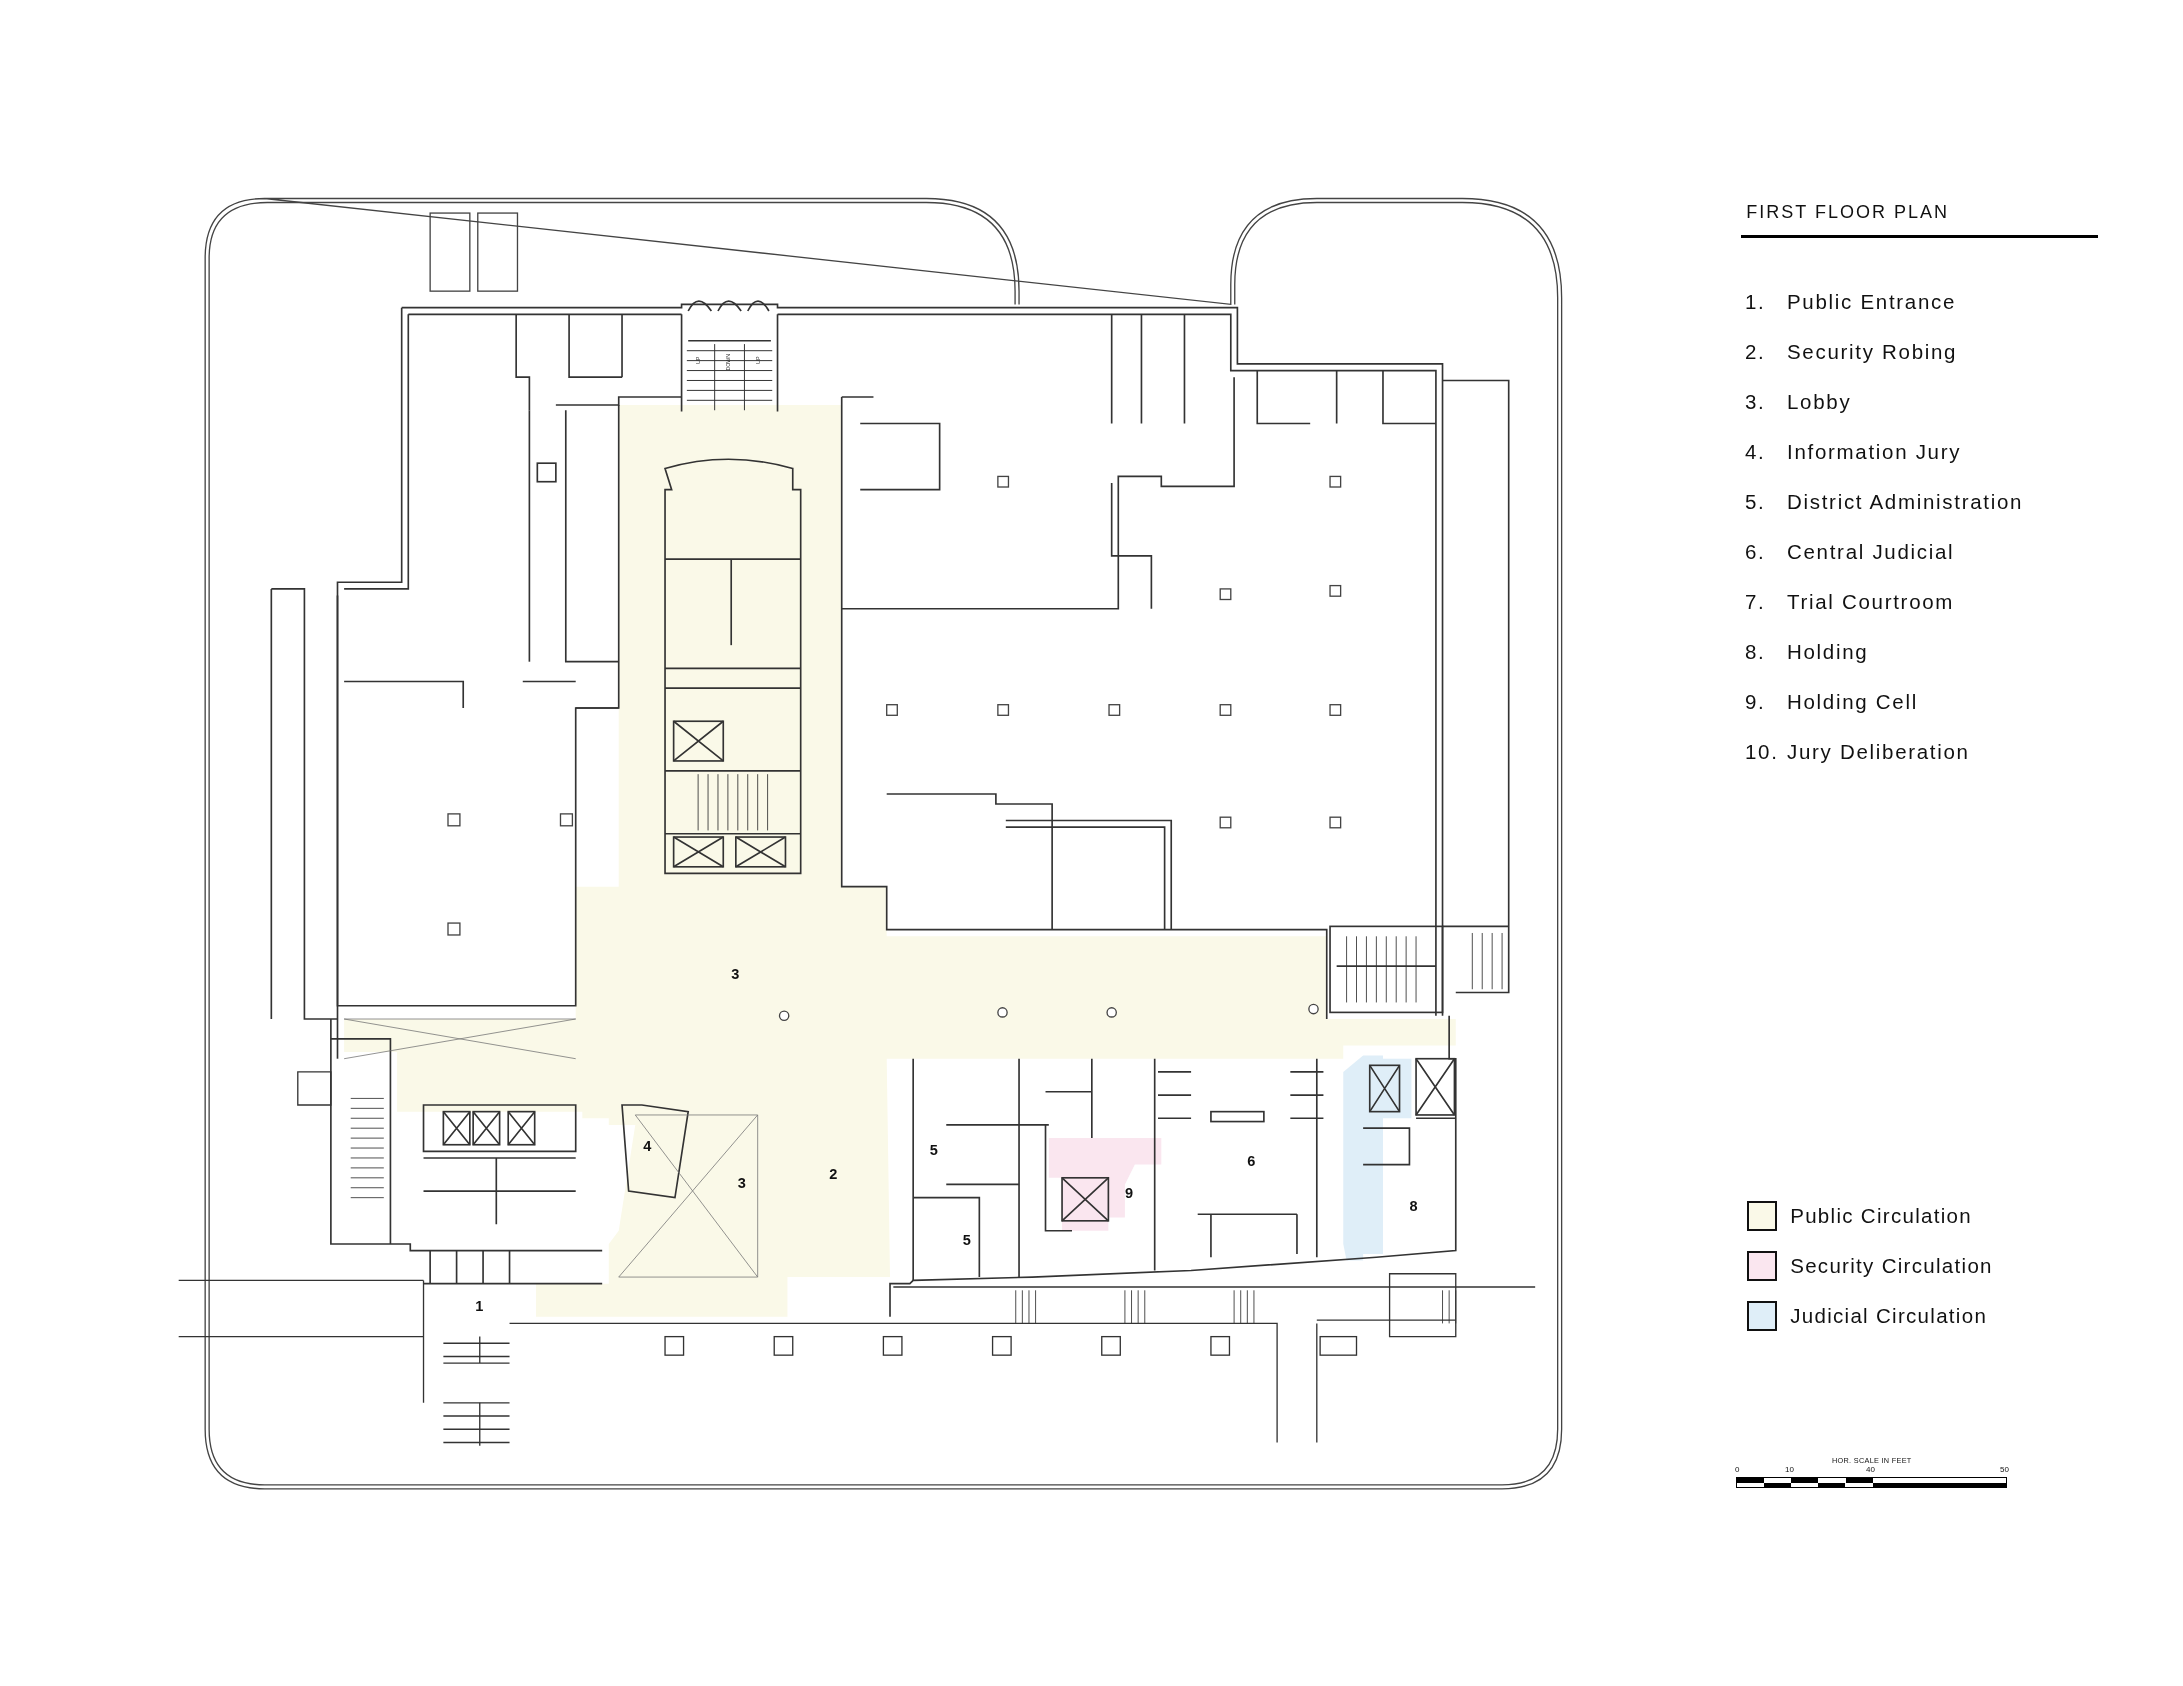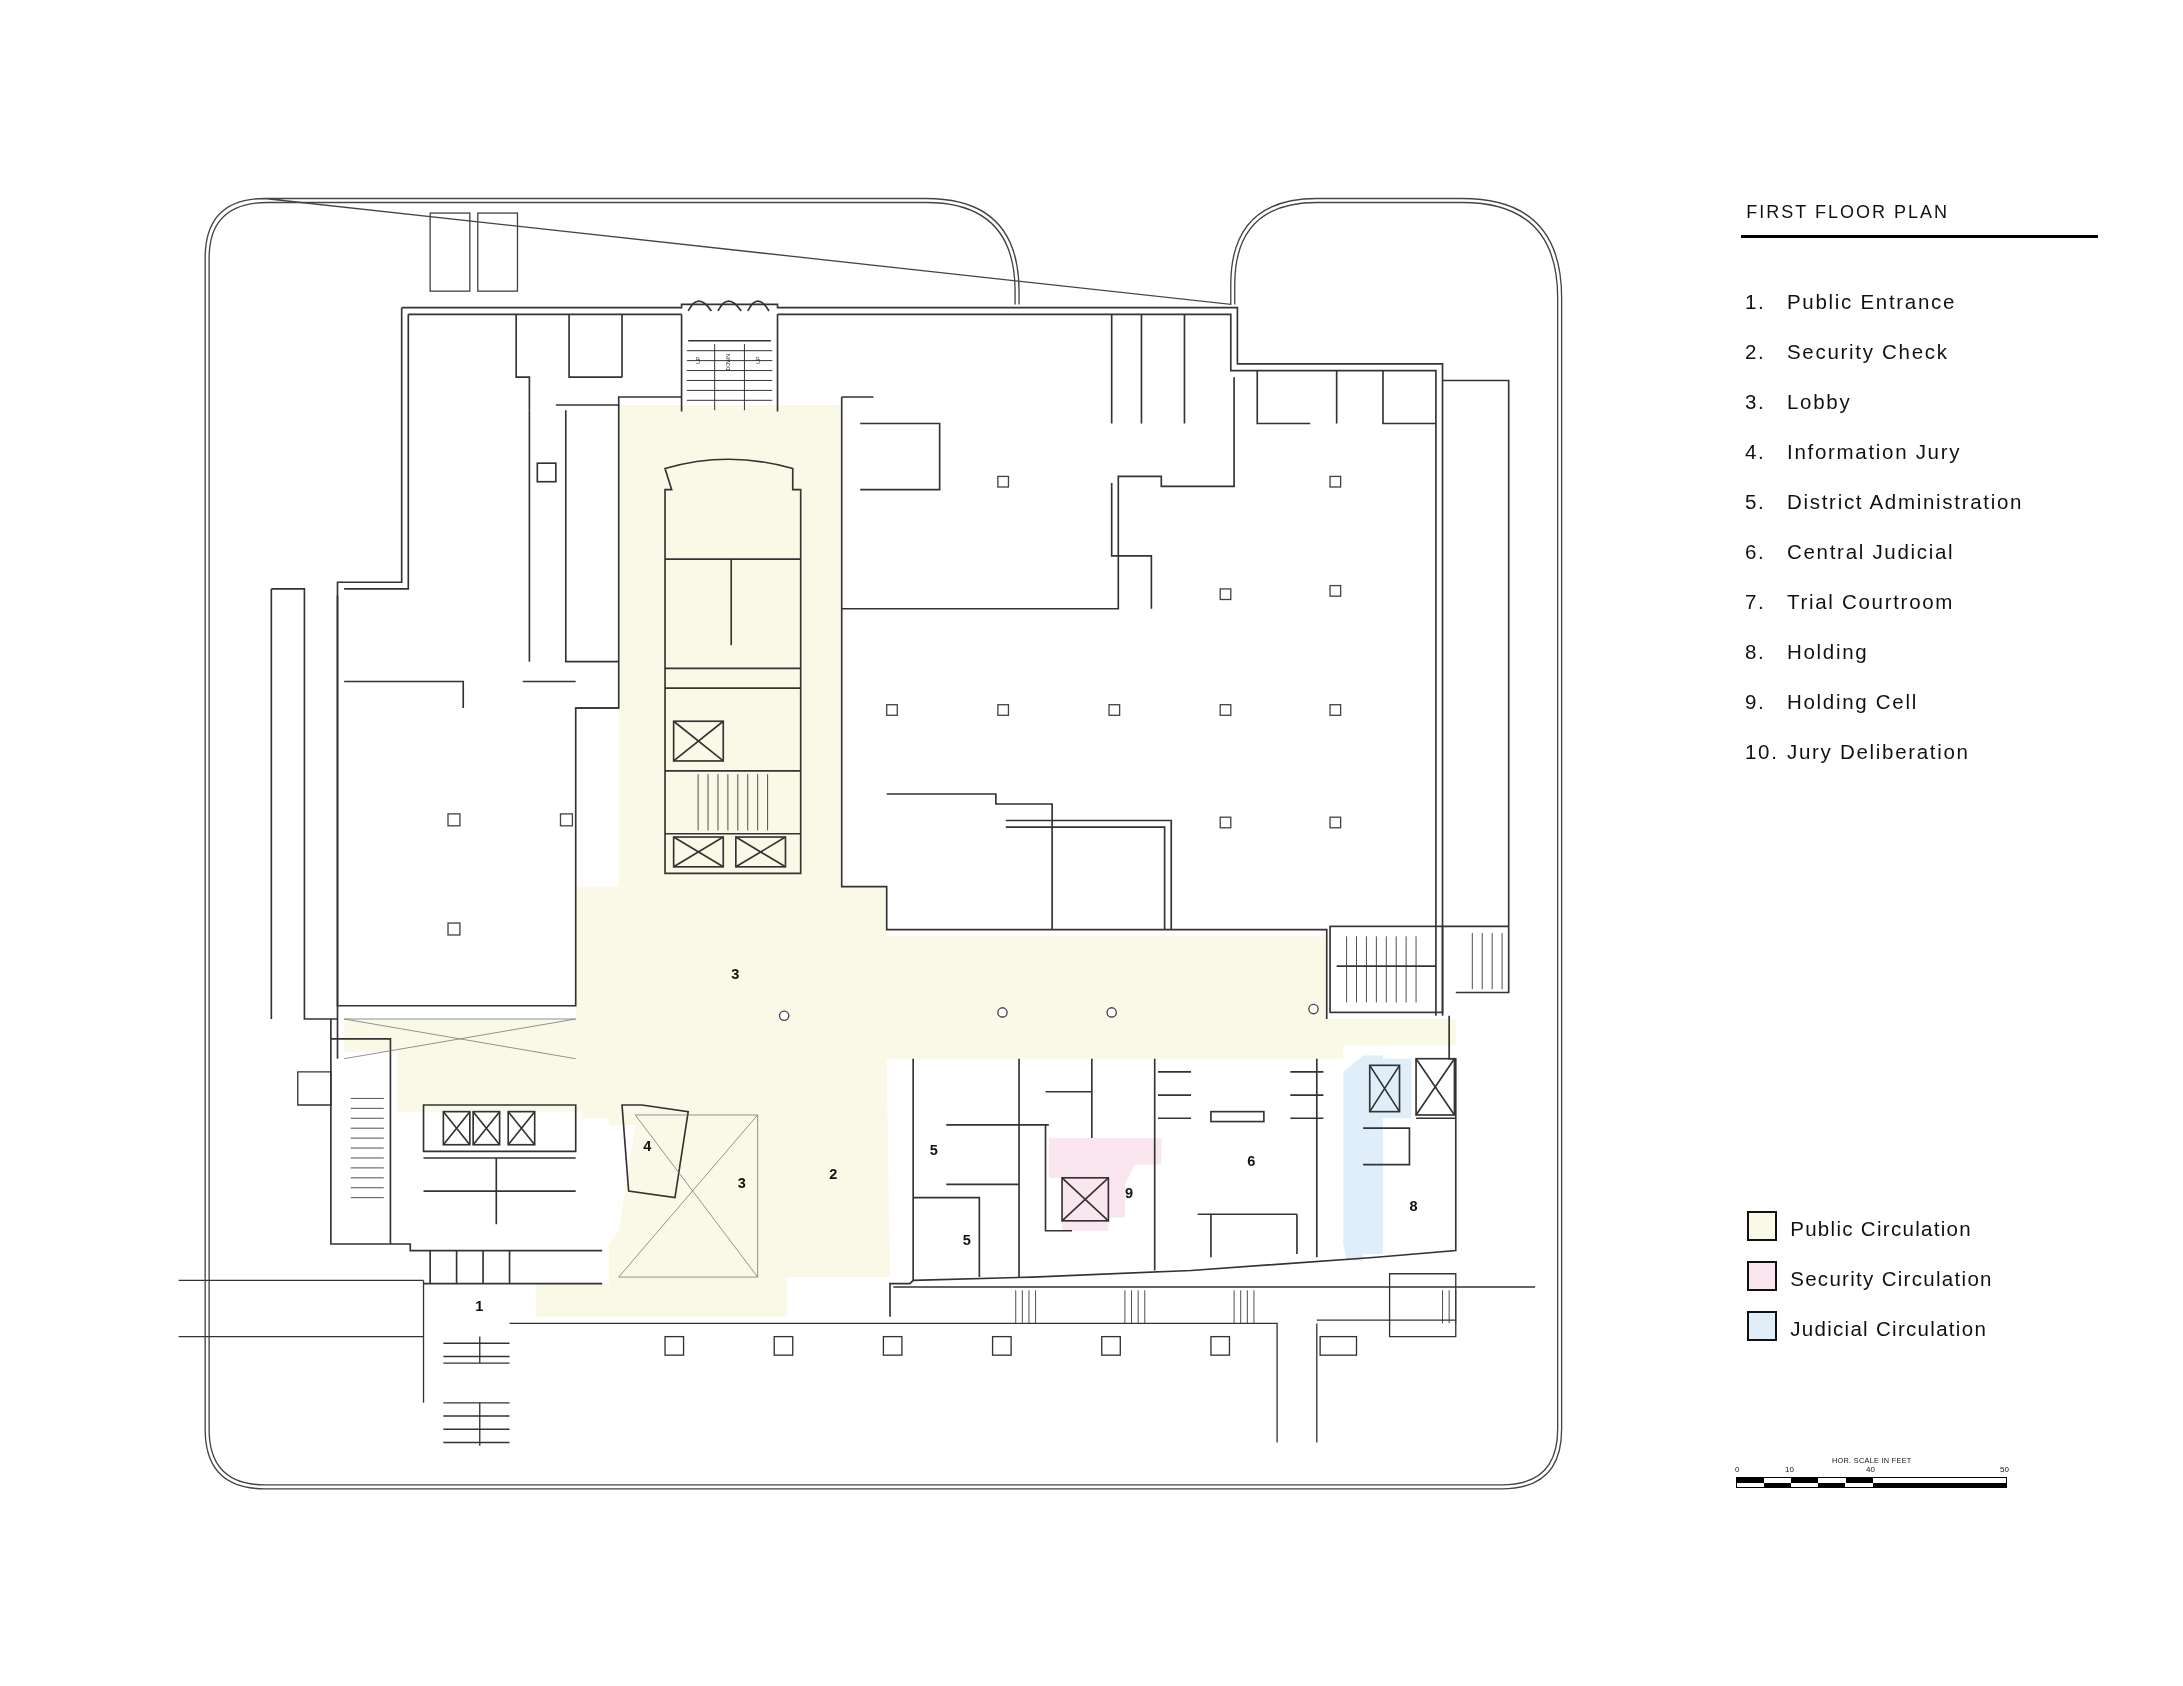--- a/index.html
+++ b/index.html
@@ -5,21 +5,21 @@
   html, body { margin: 0; padding: 0; background: #ffffff; }
   body { width: 2183px; height: 1686px; position: relative; overflow: hidden; font-family: "Liberation Sans", sans-serif; color: #111; }
   #plan { position: absolute; left: 0; top: 0; }
   .legend-panel { position: absolute; left: 1741px; top: 192px; width: 371px; }
   .plan-title { font-family: "Liberation Sans", sans-serif; font-weight: normal; font-size: 18px; letter-spacing: 2px; margin: 0 0 0 5.3px; line-height: 40px; }
   .title-rule { width: 357px; height: 3.3px; background: #000; margin-top: 2.6px; }
   .room-list { list-style: none; margin: 52px 0 0 0; padding: 0; }
   .room-list li { display: flex; font-size: 20.5px; letter-spacing: 1.7px; height: 50px; align-items: flex-start; }
   .room-list .num { width: 42px; display: inline-block; padding-left: 4px; }
   .circ-legend { position: absolute; left: 1747px; top: 1191px; }
-  .circ-item { display: flex; align-items: flex-end; height: 50px; font-size: 20.5px; letter-spacing: 1.3px; }
+  .circ-item { display: flex; align-items: center; height: 50px; font-size: 20.5px; letter-spacing: 1.3px; }
   .swatch { width: 30px; height: 30px; border: 2px solid #111; box-sizing: border-box; margin-right: 13.2px; }
   .scale { position: absolute; left: 1735px; top: 1453px; width: 278px; height: 40px; }
   .scale-title { position: absolute; left: 69px; top: 2.6px; font-size: 7.3px; letter-spacing: 0.3px; padding-left: 28px; }
   .tick { position: absolute; top: 12px; font-size: 8px; }
   .bar { position: absolute; top: 24px; left: 1.3px; width: 271px; height: 10.6px; border: 0.7px solid #000; box-sizing: border-box; }
   .seg { position: absolute; height: 4.6px; }
   .room-label { font-family: "Liberation Sans", sans-serif; font-weight: bold; font-size: 22px; fill: #111; }
 </style>
 </head>
 <body>
@@ -205,21 +205,21 @@
 <div class="legend-panel">
   <h1 class="plan-title">FIRST FLOOR PLAN</h1>
   <div class="title-rule"></div>
   <ul class="room-list">
     <li>
         <span class="num">1.</span>
         <span>Public Entrance</span>
       </li>
     <li>
         <span class="num">2.</span>
-        <span>Security Check</span>
+        <span>Security Robing</span>
       </li>
     <li>
         <span class="num">3.</span>
         <span>Lobby</span>
       </li>
     <li>
         <span class="num">4.</span>
         <span>Information Jury</span>
       </li>
     <li>

